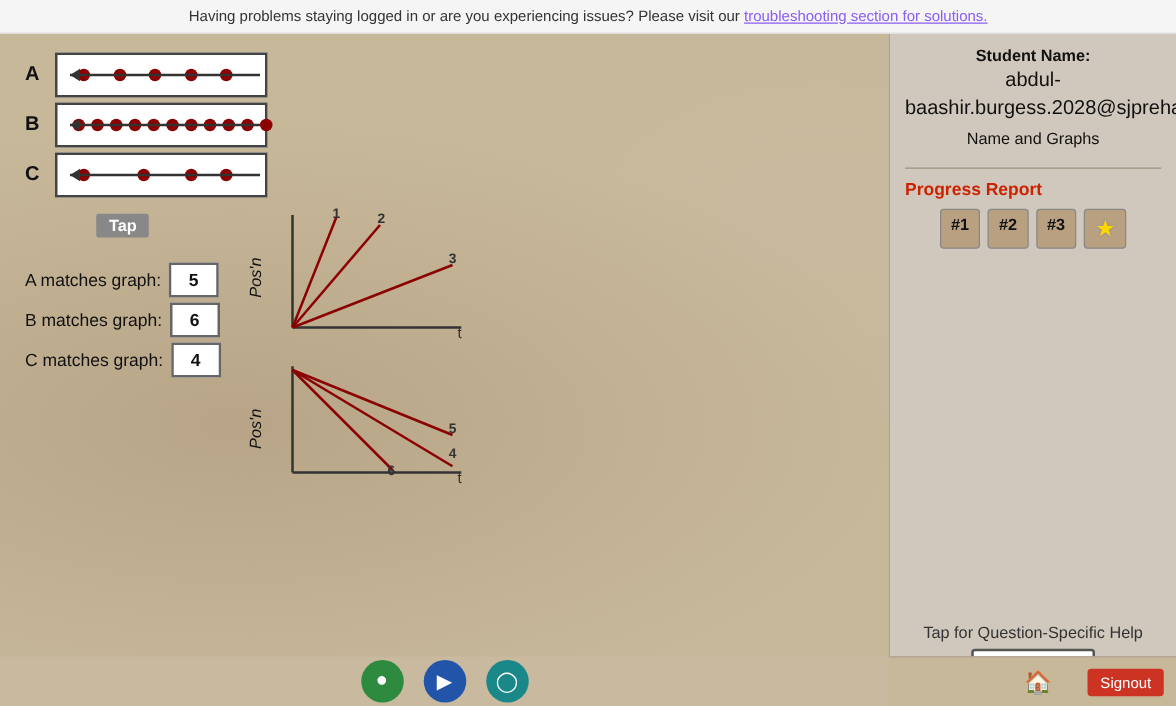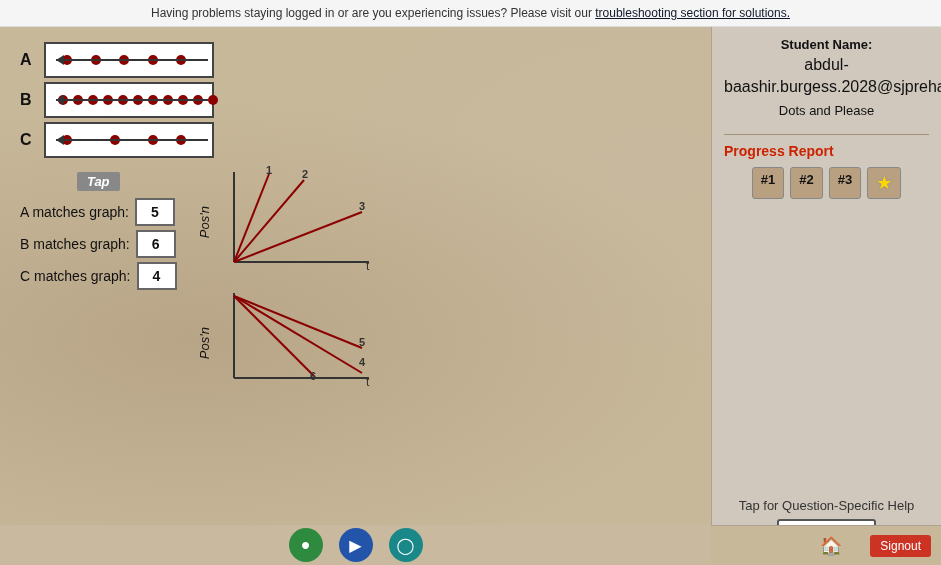--- a/index.html
+++ b/index.html
@@ -26,21 +26,21 @@
       background: #f5f5f5;
       text-align: center;
       padding: 6px 10px;
       font-size: 12px;
       color: #333;
       position: relative;
       z-index: 10;
       border-bottom: 1px solid #ddd;
     }
     .top-banner a {
-      color: #0f172a;
+      color: #8b5cf6;
       text-decoration: underline;
     }
 
     .main-area {
       display: flex;
       height: calc(565px - 32px);
       position: relative;
       z-index: 5;
     }
 
@@ -123,22 +123,21 @@
     }
 
     .matches-col {
       display: flex;
       flex-direction: column;
       gap: 4px;
     }
 
     .tap-header {
       text-align: center;
-      margin-bottom: 4px;
-      font-style: italic;
+      margin-bottom: 16px;
     }
     .tap-label {
       background: #888;
       color: white;
       padding: 2px 10px;
       font-size: 13px;
       font-weight: bold;
       border-radius: 2px;
     }
 
@@ -498,21 +497,21 @@
         </div>
       </div>
 
     </div>
   </div>
 
   <div class="right-sidebar">
     <div class="student-name-section">
       <div class="student-label">Student Name:</div>
       <div class="student-name">abdul-baashir.burgess.2028@sjprehawlesdrg</div>
-      <div class="activity-name">Dots and Please</div>
+      <div class="activity-name">Name and Graphs</div>
     </div>
 
     <hr class="divider">
 
     <div class="progress-report-title">Progress Report</div>
 
     <div class="progress-badges">
       <div class="badge">#1</div>
       <div class="badge">#2</div>
       <div class="badge">#3</div>

